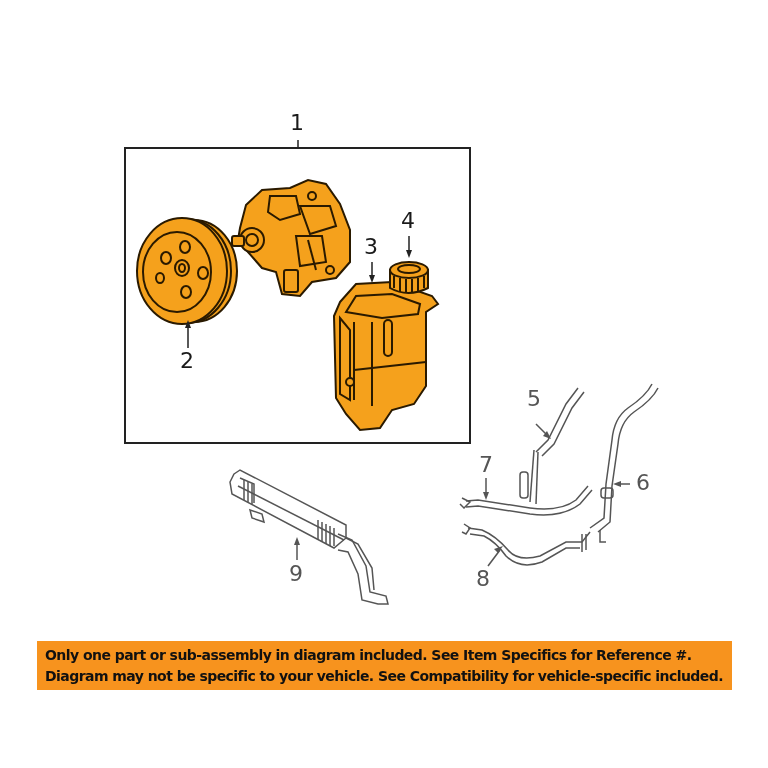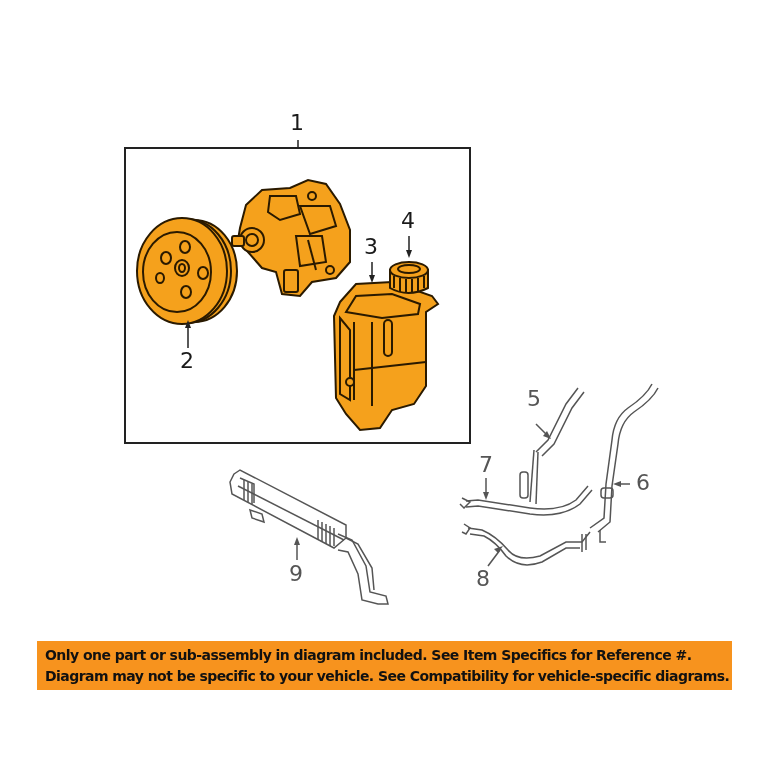--- a/index.html
+++ b/index.html
@@ -141,15 +141,15 @@
   <span class="callout" style="left:364px; top:236px;">3</span>
   <span class="callout" style="left:401px; top:210px;">4</span>
   <span class="callout" style="left:527px; top:388px; color:#555;">5</span>
   <span class="callout" style="left:636px; top:472px; color:#555;">6</span>
   <span class="callout" style="left:479px; top:454px; color:#555;">7</span>
   <span class="callout" style="left:476px; top:568px; color:#555;">8</span>
   <span class="callout" style="left:289px; top:563px; color:#555;">9</span>
 
   <div class="banner">
     <span class="banner-line">Only one part or sub-assembly in diagram included. See Item Specifics for Reference #.</span>
-    <span class="banner-line">Diagram may not be specific to your vehicle. See Compatibility for vehicle-specific diagrams.</span>
+    <span class="banner-line">Diagram may not be specific to your vehicle. See Compatibility for vehicle-specific included.</span>
   </div>
 </div>
 
 </body></html>

